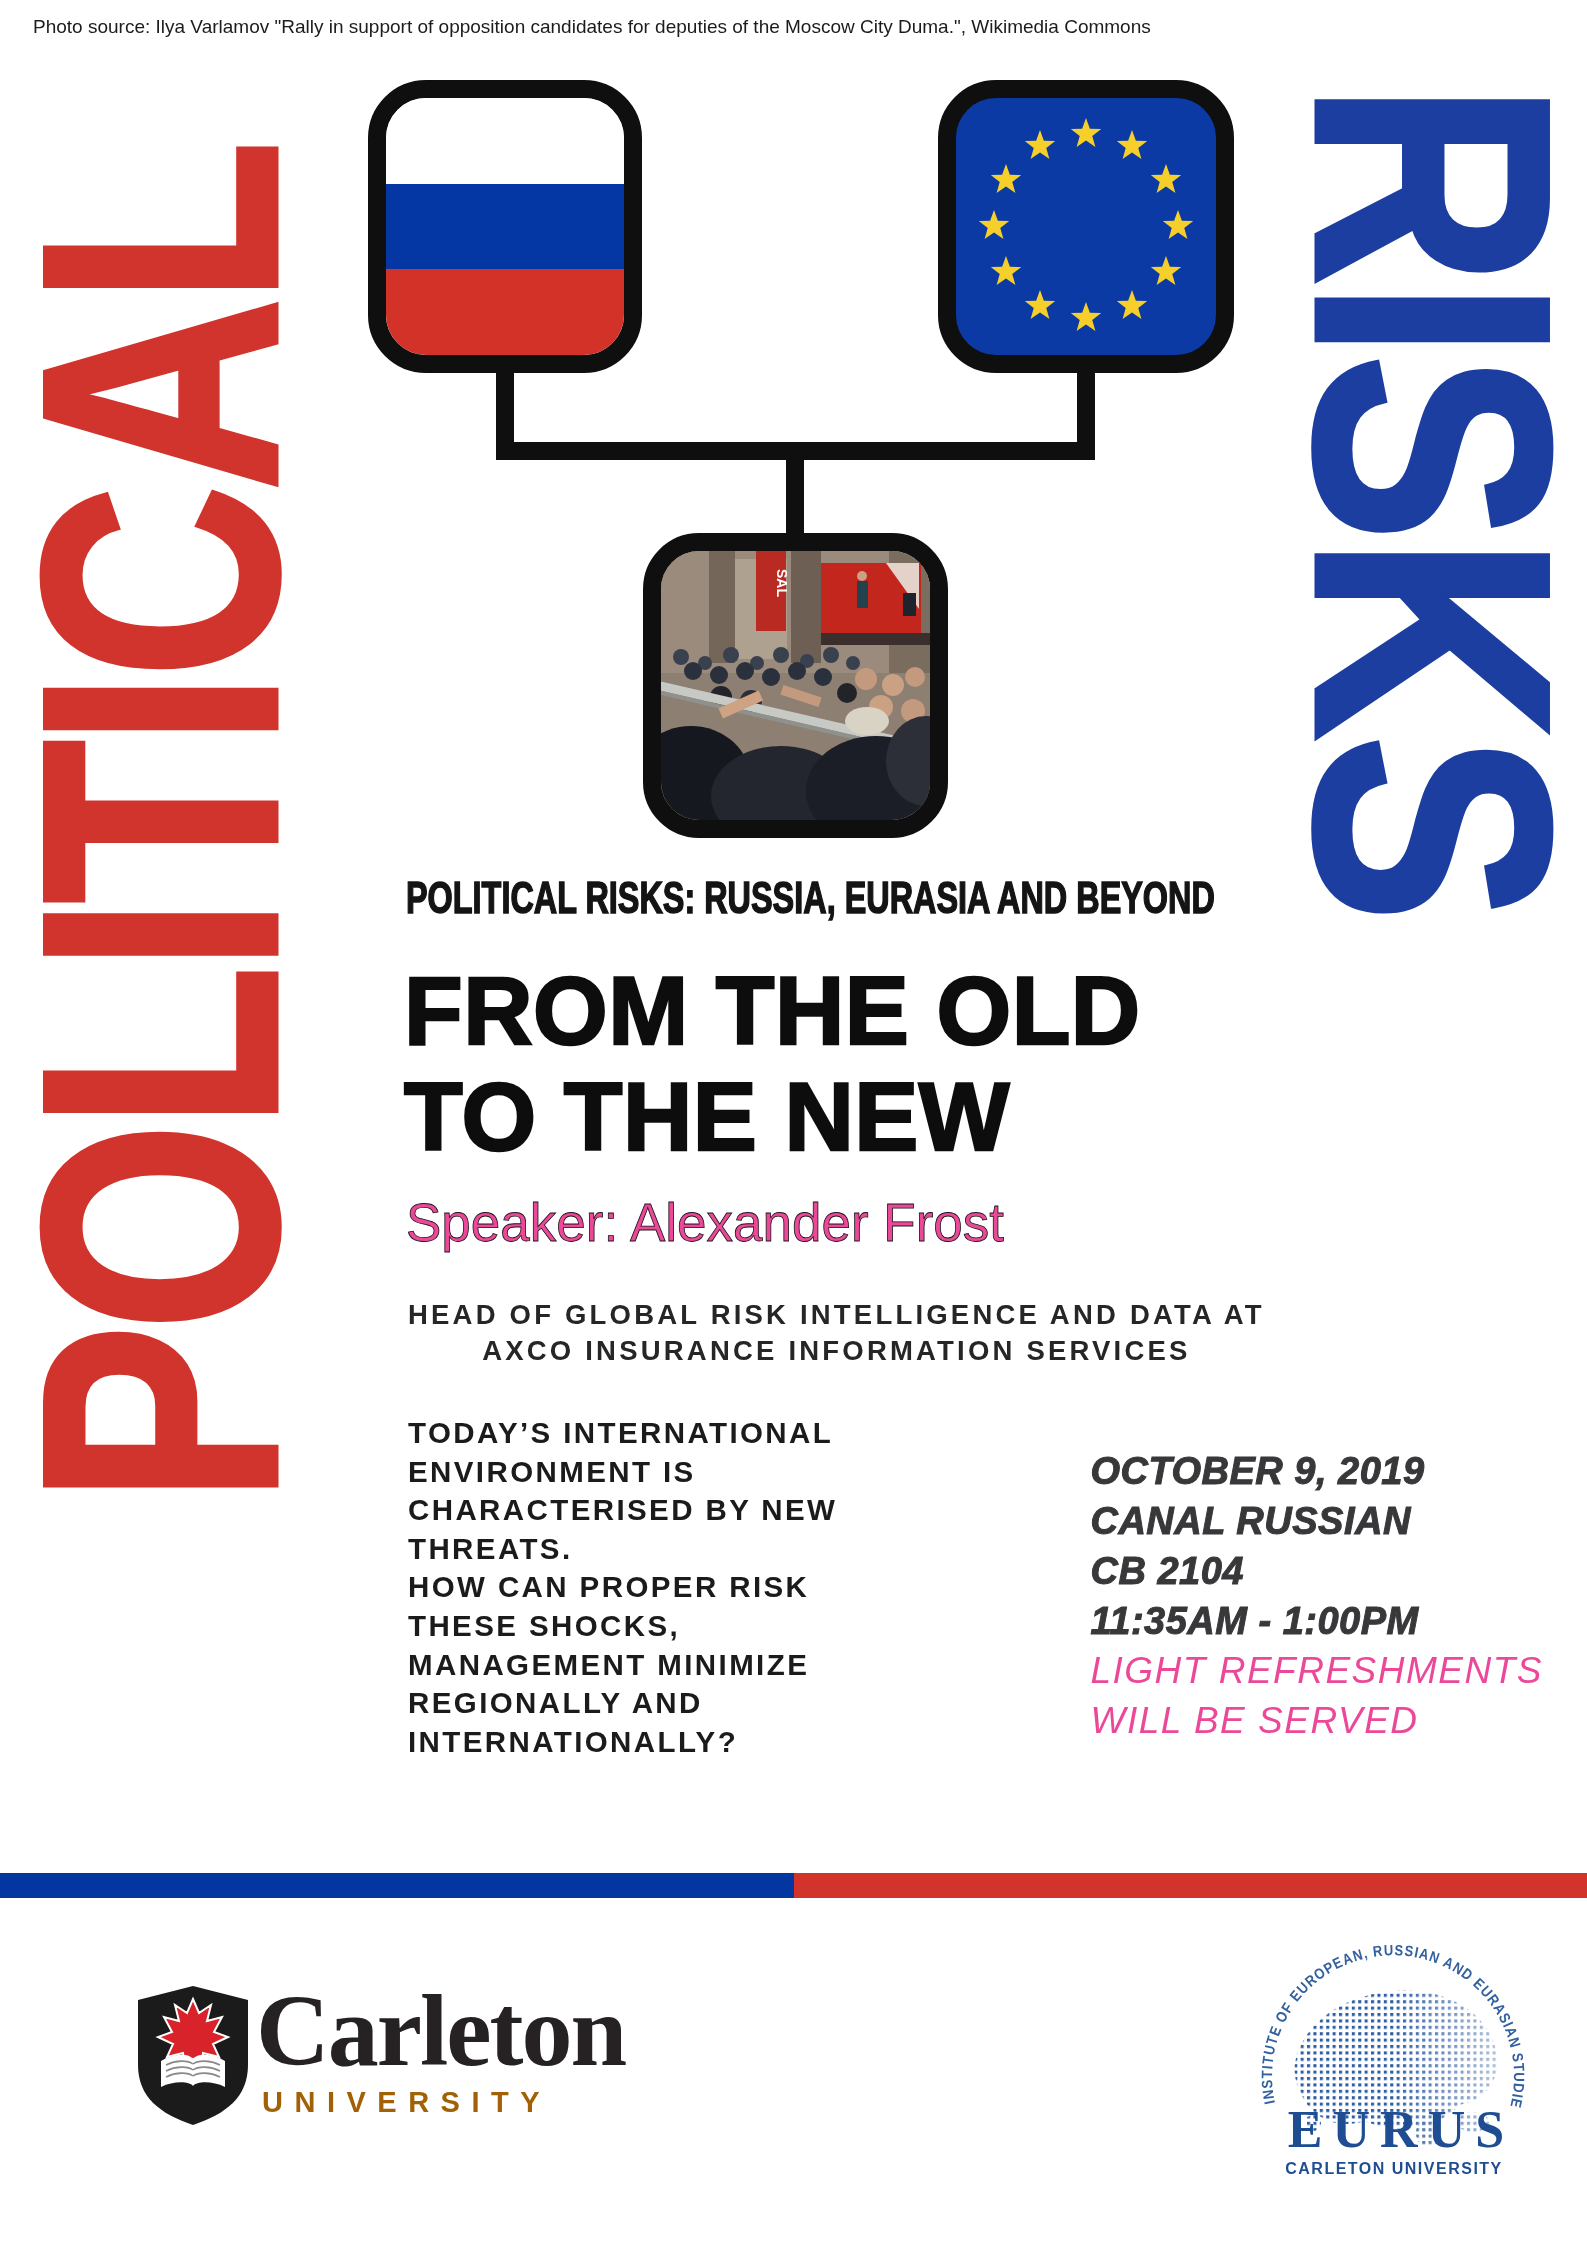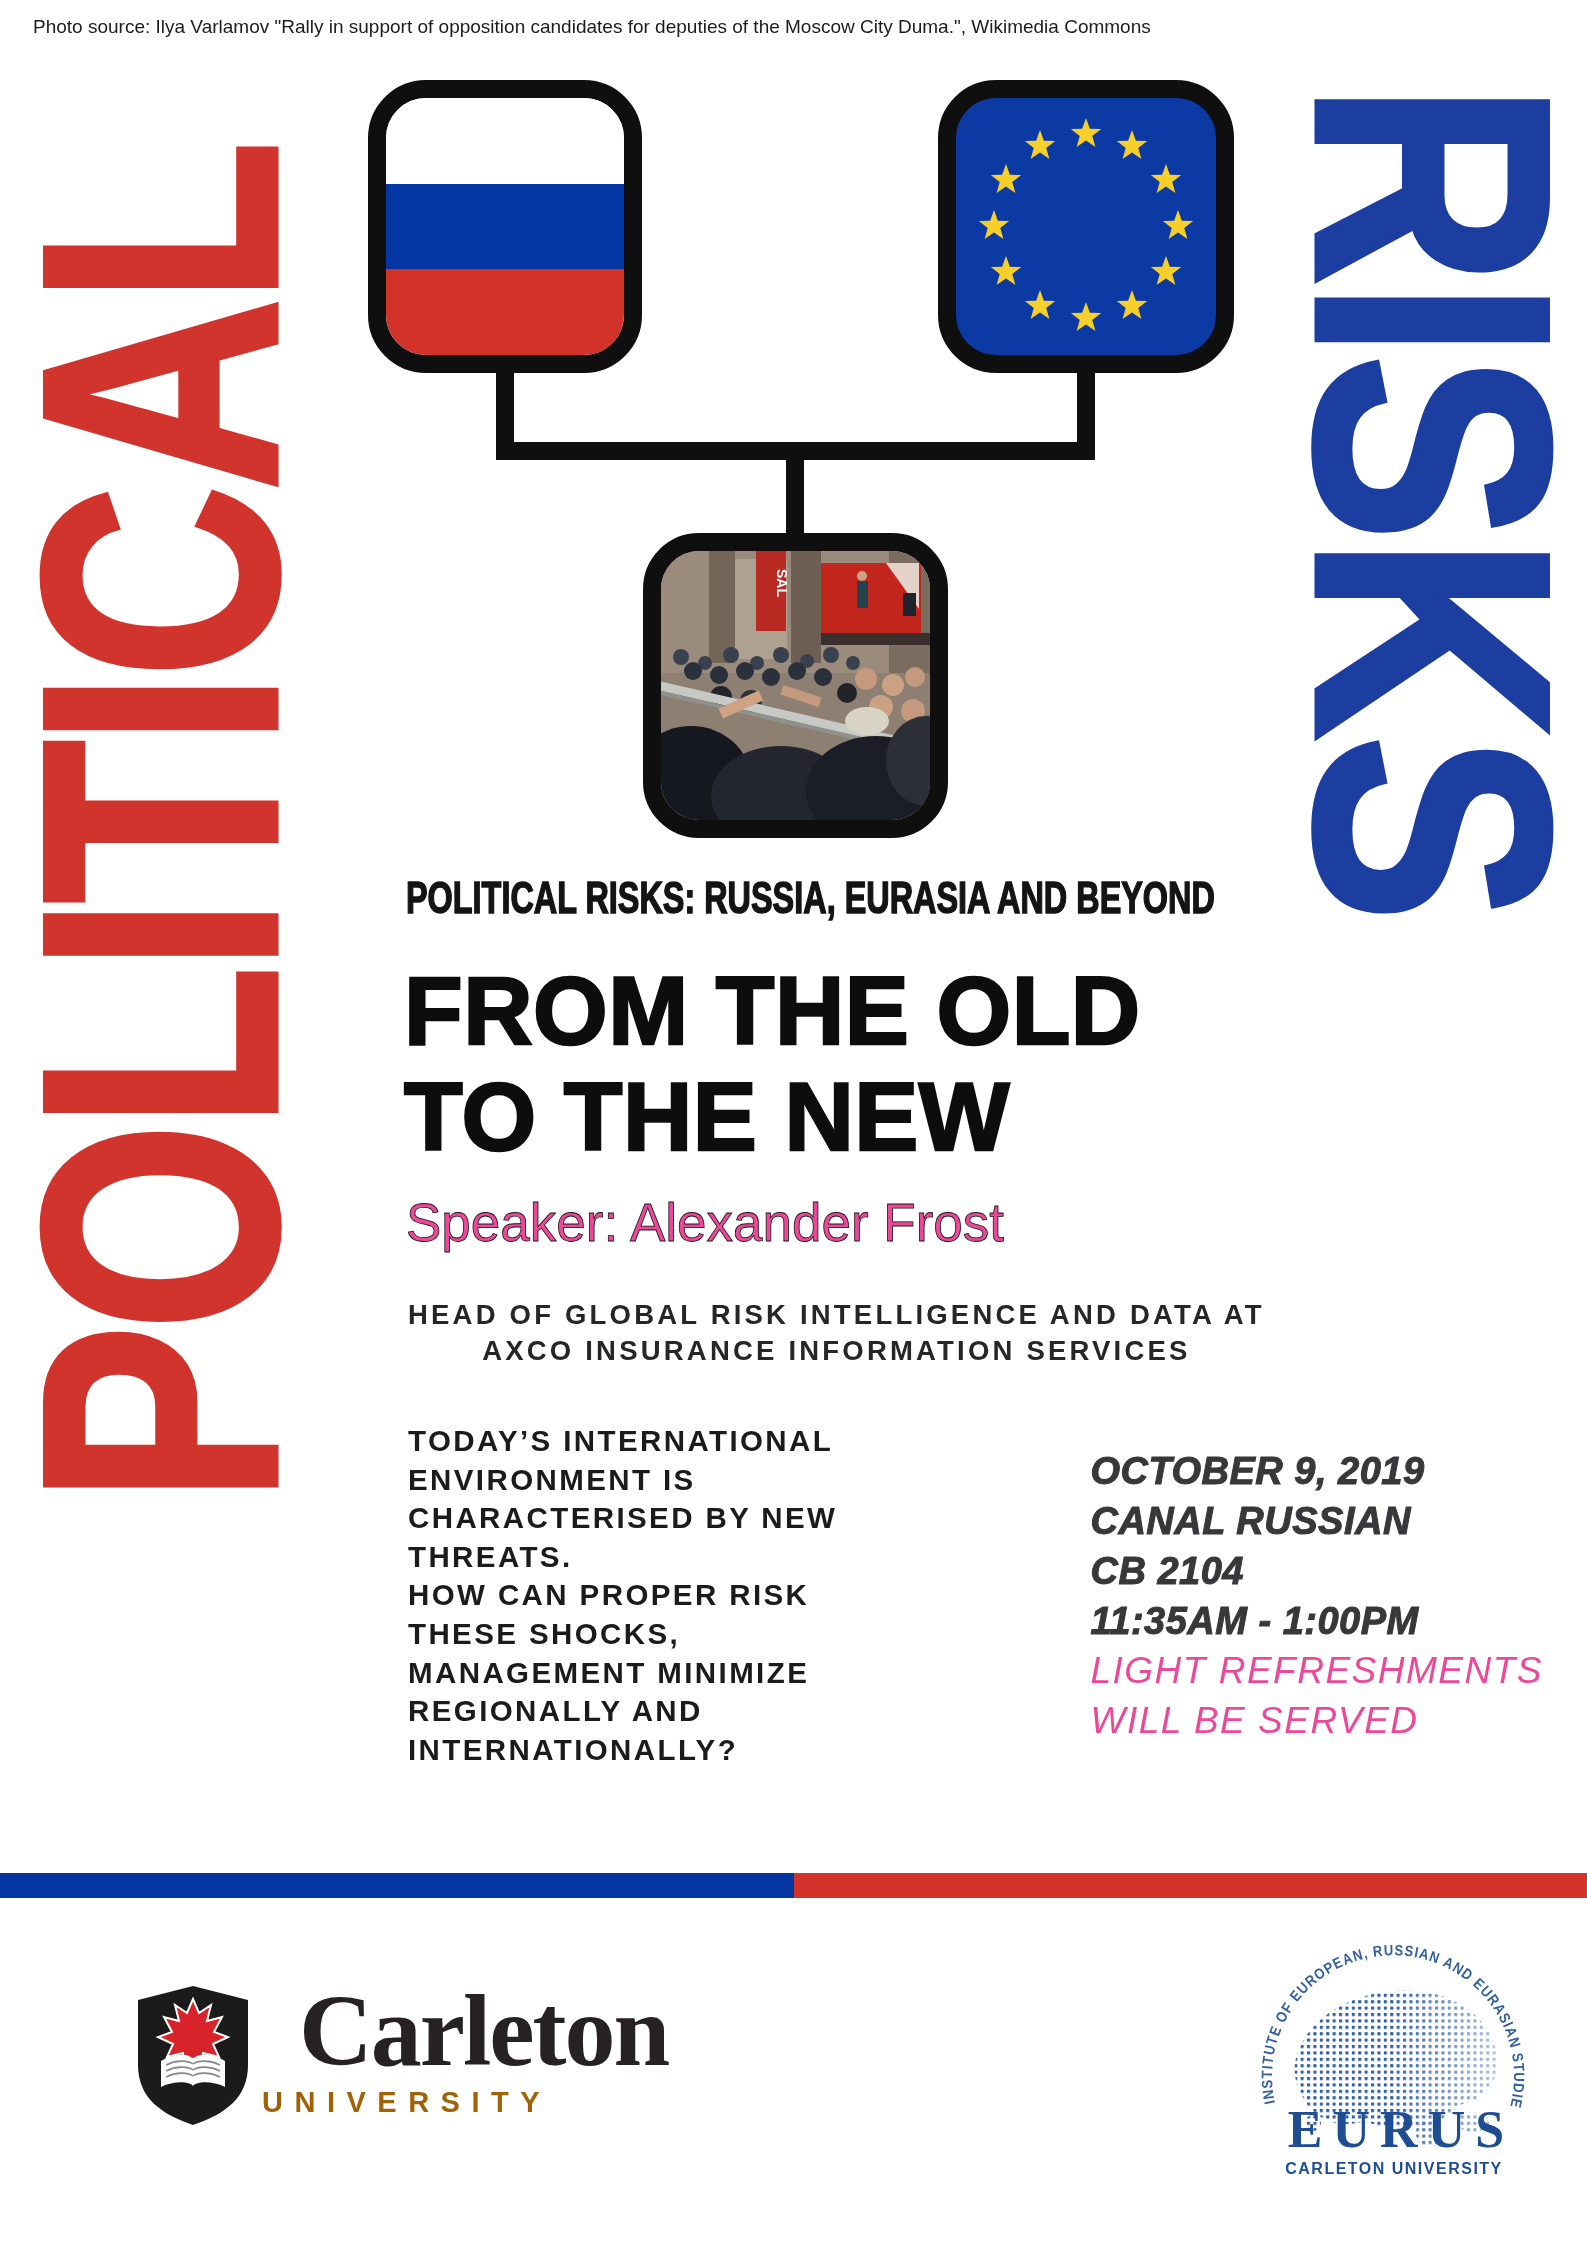--- a/index.html
+++ b/index.html
@@ -27,33 +27,33 @@
          overflow:hidden;box-sizing:border-box;background:#8d7f72;}
   .conn{background:#0f0f0f;}
 
   
   .subtitle{left:406px;top:872px;font-size:45px;font-weight:700;color:#141414;white-space:nowrap;
             transform:scaleX(0.72);transform-origin:left top;-webkit-text-stroke:1.5px #141414;}
   .h1{left:404px;top:958px;font-size:96px;line-height:106px;font-weight:700;color:#0d0d0d;
       -webkit-text-stroke:2.5px #0d0d0d;letter-spacing:0.5px;}
   .speaker{left:406px;top:1192px;font-size:53px;font-weight:500;color:#ec4899;-webkit-text-stroke:0.8px #141414;}
   .role{left:408px;top:1297px;font-size:27.5px;font-weight:700;line-height:36px;letter-spacing:3.2px;color:#262626;text-align:center;}
-  .bodypar{left:408px;top:1414px;font-size:29.5px;font-weight:700;line-height:38.6px;letter-spacing:2.4px;color:#1b1b1b;margin-top:8px;}
+  .bodypar{left:408px;top:1414px;font-size:29.5px;font-weight:700;line-height:38.6px;letter-spacing:2.4px;color:#1b1b1b;}
 
   
   .event{right:44px;top:1446px;text-align:left;line-height:50px;white-space:nowrap;font-style:italic;}
   .ev-bold{font-size:38px;font-weight:700;color:#38383b;letter-spacing:0.5px;-webkit-text-stroke:1px #38383b;}
   .ev-light{font-size:37px;font-weight:300;color:#ec4899;letter-spacing:1.5px;}
 
   
   .bar{top:1873px;height:25px;}
   .bar-blue{left:0;width:794px;background:#0336a0;}
   .bar-red{left:794px;width:793px;background:#d2342b;}
   .cu-word{left:256px;top:1972px;font-family:"Liberation Serif",serif;font-size:102px;font-weight:600;
-           color:#262223;letter-spacing:-2px;margin-left:43px;}
+           color:#262223;letter-spacing:-2px;}
   .cu-univ{left:262px;top:2086px;font-size:29px;font-weight:700;letter-spacing:11.5px;color:#a16207;}
 </style>
 </head>
 <body>
 
 <div class="poster">
 
   <div class="abs credit">Photo source: Ilya Varlamov "Rally in support of opposition candidates for deputies of the Moscow City Duma.", Wikimedia Commons</div>
 
   <div class="abs vword vword-left">POLITICAL</div>

